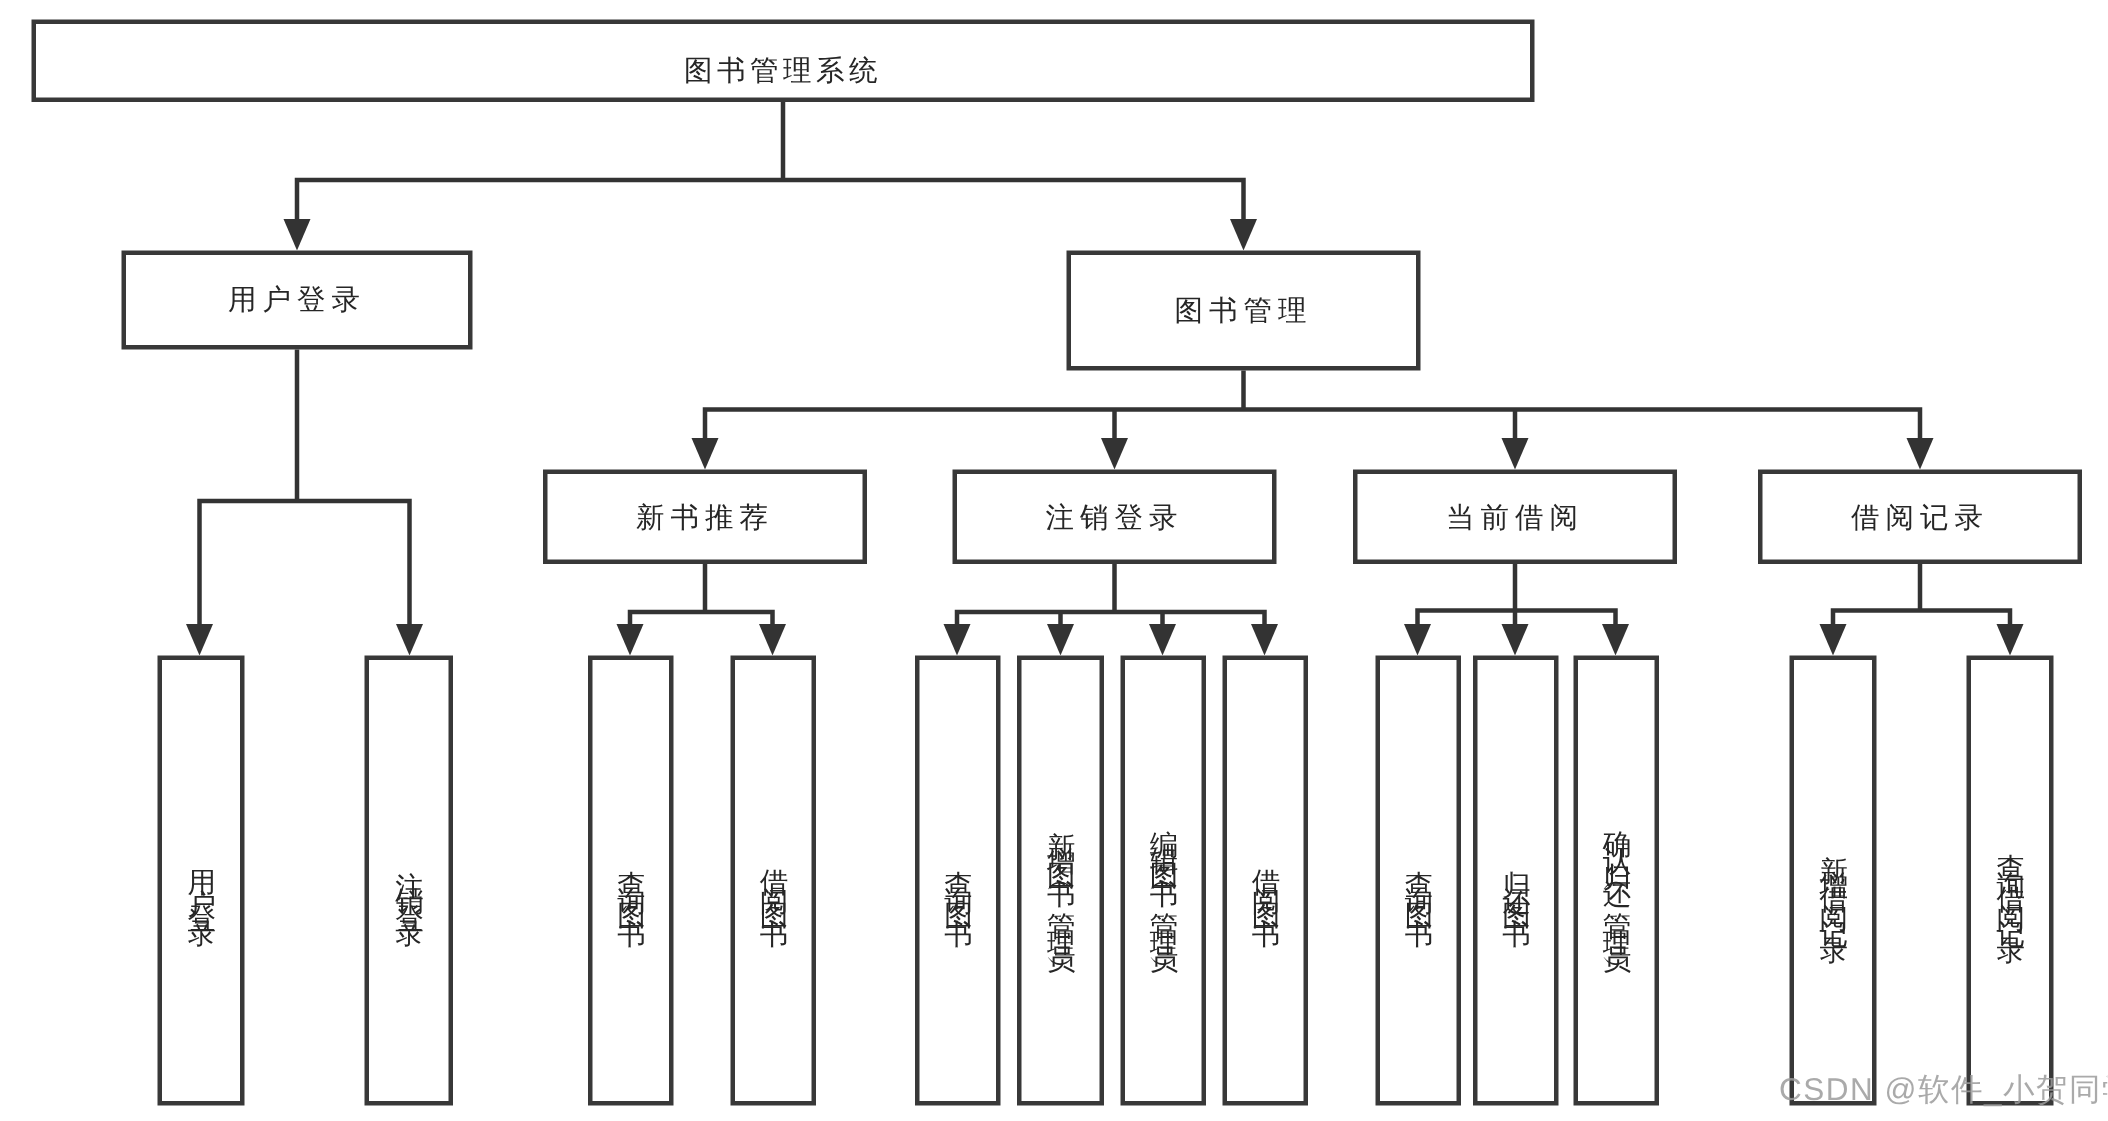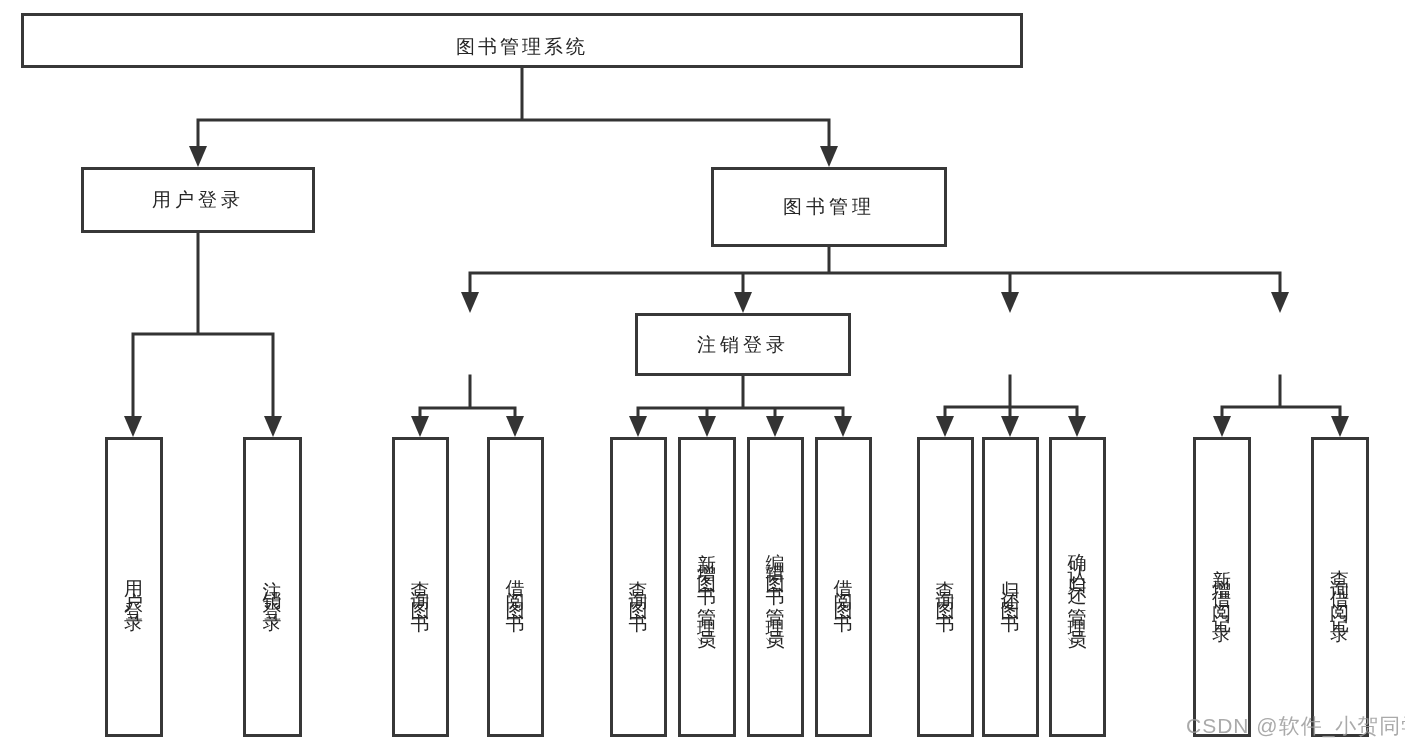--- a/index.html
+++ b/index.html
@@ -79,22 +79,31 @@
     <span>图书管理系统</span>
   </div>
 
   <div class="node hnode" style="left:81px;top:167px;width:234px;height:66px">
     <span>用户登录</span>
   </div>
   <div class="node hnode" style="left:711px;top:167px;width:236px;height:80px">
     <span>图书管理</span>
   </div>
 
+  <div class="node hnode" style="left:362px;top:313px;width:216px;height:63px">
+    <span>新书推荐</span>
+  </div>
   <div class="node hnode" style="left:635px;top:313px;width:216px;height:63px">
     <span>注销登录</span>
+  </div>
+  <div class="node hnode" style="left:902px;top:313px;width:216px;height:63px">
+    <span>当前借阅</span>
+  </div>
+  <div class="node hnode" style="left:1172px;top:313px;width:216px;height:63px">
+    <span>借阅记录</span>
   </div>
 
   <div class="node vnode" style="left:105px;top:437px;width:58px;height:300px">
     <span>用户登录</span>
   </div>
   <div class="node vnode" style="left:243px;top:437px;width:59px;height:300px">
     <span>注销登录</span>
   </div>
 
   <div class="node vnode" style="left:392px;top:437px;width:57px;height:300px">

